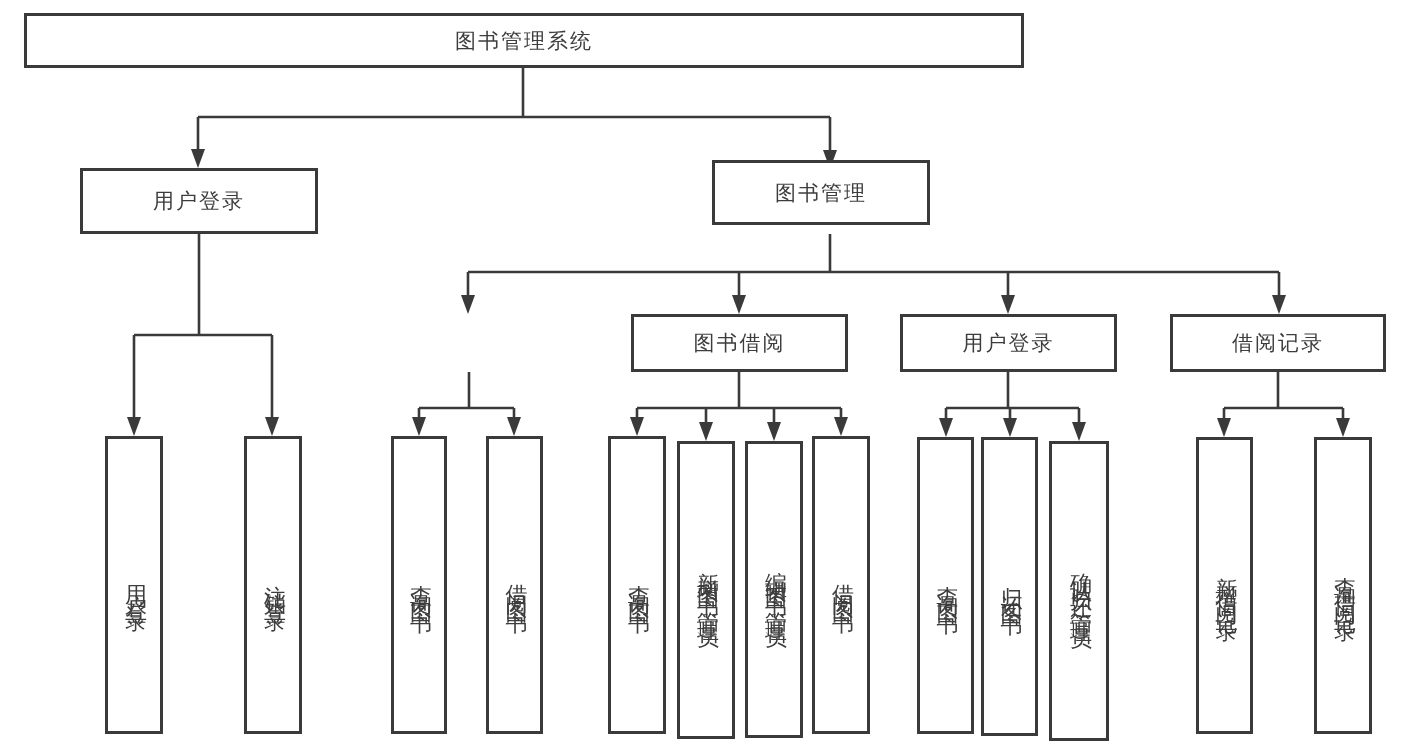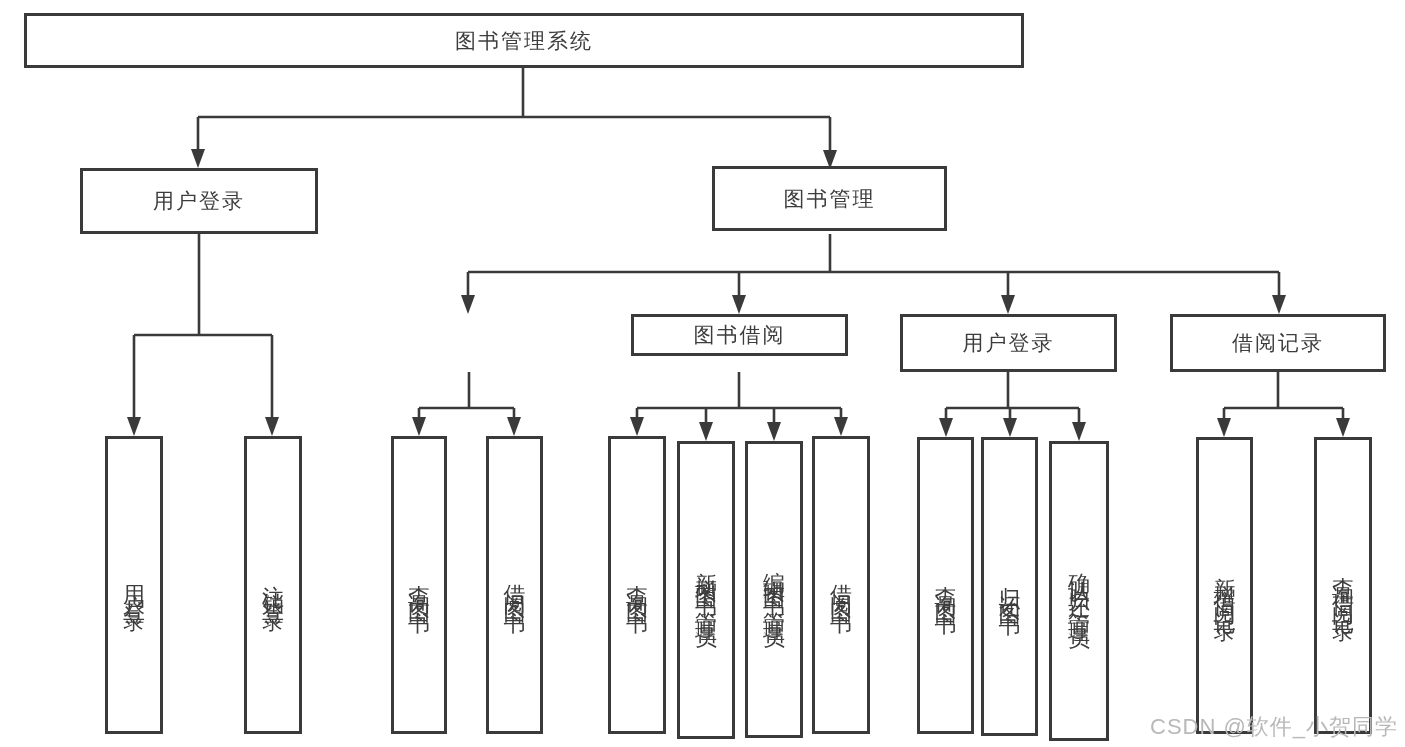--- a/index.html
+++ b/index.html
@@ -6,21 +6,21 @@
     --line:#3a3a3a;
     --text:#3d3d3d;
     --background:#ffffff;
     --watermark:#b8b8b8;
   }
   html,body{margin:0;padding:0;background:var(--background);}
   .canvas{
     position:relative;
     width:1405px;height:747px;
     background:var(--background);
-    font-family:Liberation Sans, sans-serif;
+    font-family:Liberation Mono, monospace;
     overflow:hidden;
   }
   svg.connectors{position:absolute;left:0;top:0;}
   .box{
     position:absolute;
     box-sizing:border-box;
     border:3px solid var(--line);
     background:#fff;
     display:flex;
     align-items:center;
@@ -96,25 +96,25 @@
     </g>
   </svg>
 
   <div class="box h-box" style="left:24px;top:13px;width:1000px;height:55px">
     <span>图书管理系统</span>
   </div>
 
   <div class="box h-box" style="left:80px;top:168px;width:238px;height:66px">
     <span>用户登录</span>
   </div>
-  <div class="box h-box" style="left:712px;top:166px;width:235px;height:65px">
+  <div class="box h-box" style="left:712px;top:160px;width:218px;height:65px">
     <span>图书管理</span>
   </div>
 
-  <div class="box h-box" style="left:631px;top:314px;width:217px;height:42px">
+  <div class="box h-box" style="left:631px;top:314px;width:217px;height:58px">
     <span>图书借阅</span>
   </div>
   <div class="box h-box" style="left:900px;top:314px;width:217px;height:58px">
     <span>用户登录</span>
   </div>
   <div class="box h-box" style="left:1170px;top:314px;width:216px;height:58px">
     <span>借阅记录</span>
   </div>
 
   <div class="box v-box" style="left:105px;top:436px;width:58px;height:298px">
@@ -154,15 +154,14 @@
     <span>确认归还（管理员）</span>
   </div>
 
   <div class="box v-box" style="left:1196px;top:437px;width:57px;height:297px">
     <span>新增借阅记录</span>
   </div>
   <div class="box v-box" style="left:1314px;top:437px;width:58px;height:297px">
     <span>查询借阅记录</span>
   </div>
 
-  <div class="watermark">CSDN @软件_小贺同学</div>
 
 </div>
 
 </body></html>

